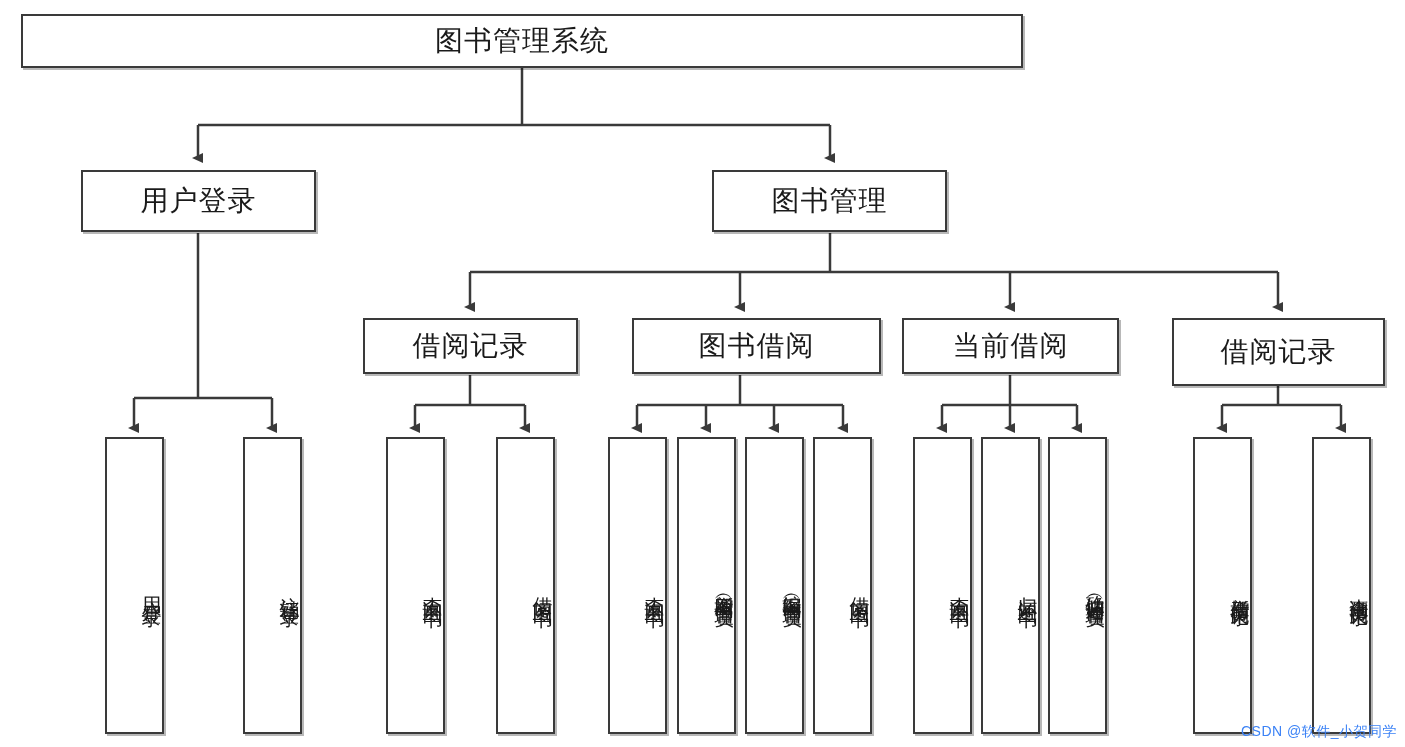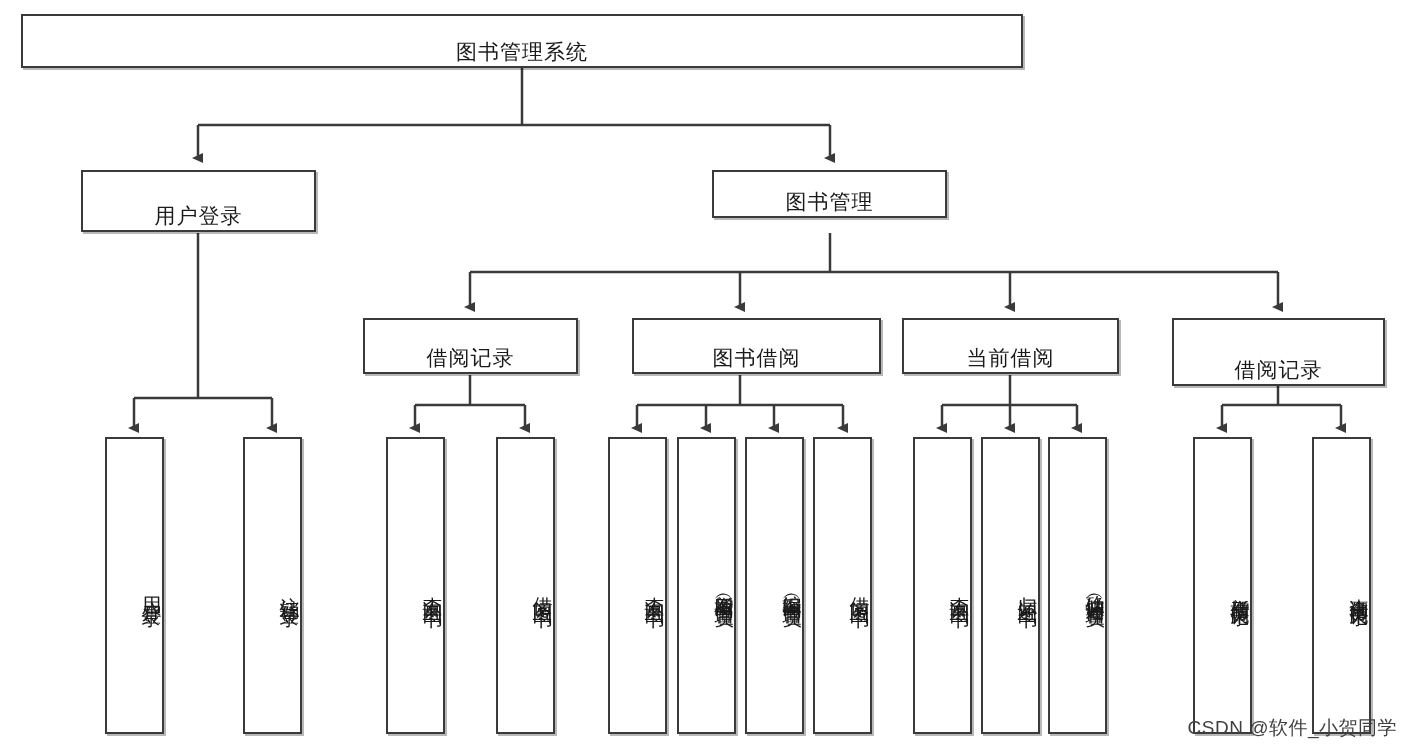--- a/index.html
+++ b/index.html
@@ -30,23 +30,22 @@
     box-sizing: border-box;
     background: #ffffff;
     border: 2px solid #3a3a3a;
     box-shadow: 2px 2px 0 rgba(0,0,0,0.28);
     display: flex;
     align-items: center;
     justify-content: center;
     color: #1a1a1a;
   }
   .node.horiz {
-    font-size: 21px;
+    font-size: 28px;
     letter-spacing: 1px;
-    align-items: flex-end;
   }
   .node.vert {
     writing-mode: vertical-rl;
     text-orientation: upright;
     font-size: 20px;
     letter-spacing: 4px;
     line-height: 1;
     padding-top: 6px;
     align-items: flex-start;
     justify-content: center;
@@ -56,22 +55,22 @@
     letter-spacing: 2px;
   }
   .node-label {
     display: block;
     white-space: nowrap;
   }
   #watermark {
     position: absolute;
     right: 8px;
     bottom: 6px;
-    font-size: 19px;
-    color: #404040;
+    font-size: 14px;
+    color: #3b82f6;
     letter-spacing: 0.5px;
     white-space: nowrap;
   }
 </style>
 </head>
 <body>
 
 <div id="canvas">
 
   <svg class="edges" viewBox="0 0 1405 747">
@@ -124,21 +123,21 @@
     </g>
   </svg>
 
   <div class="node horiz" style="left:21px; top:14px; width:1002px; height:54px;">
     <span class="node-label">图书管理系统</span>
   </div>
 
   <div class="node horiz" style="left:81px; top:170px; width:235px; height:62px;">
     <span class="node-label">用户登录</span>
   </div>
-  <div class="node horiz" style="left:712px; top:170px; width:235px; height:48px;">
+  <div class="node horiz" style="left:712px; top:170px; width:235px; height:62px;">
     <span class="node-label">图书管理</span>
   </div>
 
   <div class="node horiz" style="left:363px; top:318px; width:215px; height:56px;">
     <span class="node-label">借阅记录</span>
   </div>
   <div class="node horiz" style="left:632px; top:318px; width:249px; height:56px;">
     <span class="node-label">图书借阅</span>
   </div>
   <div class="node horiz" style="left:902px; top:318px; width:217px; height:56px;">

